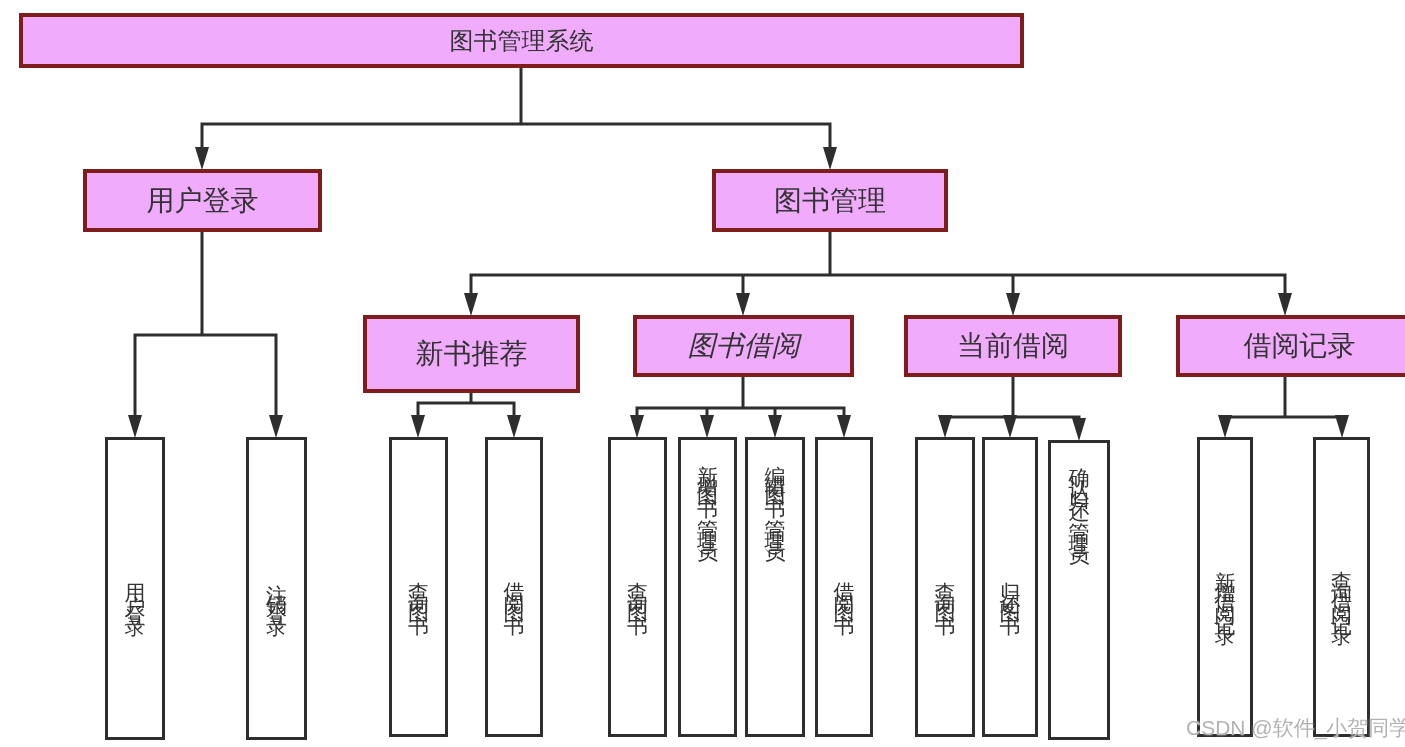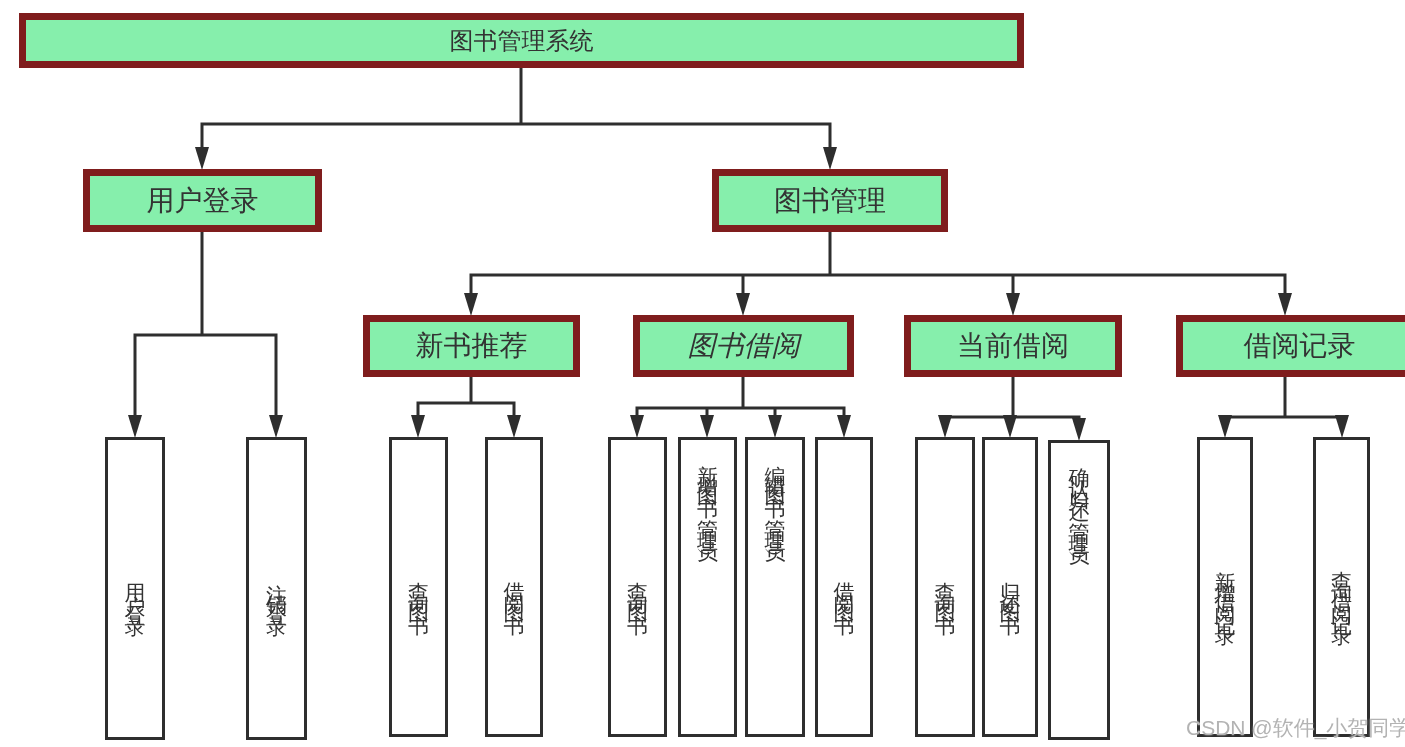--- a/index.html
+++ b/index.html
@@ -2,21 +2,21 @@
 <html><head>
 <meta charset="utf-8">
 <style>
   html,body{margin:0;padding:0;background:#ffffff;}
   .stage{
     position:relative;width:1405px;height:747px;background:#ffffff;overflow:hidden;
     font-family:"Liberation Sans","DejaVu Sans",sans-serif;
   }
   .stage svg{position:absolute;left:0;top:0;}
   .hbox{
-    position:absolute;box-sizing:border-box;background:#86efac;border:7px solid #7f1d1d;
+    position:absolute;box-sizing:border-box;background:#f0abfc;border:4px solid #7f1d1d;
     display:flex;align-items:center;justify-content:center;color:#333333;
     white-space:nowrap;z-index:2;
   }
   .root-box{font-size:24px;}
   .lvl-box{font-size:28px;}
   .leaf{
     position:absolute;box-sizing:border-box;background:#ffffff;border:3px solid #2e2e2e;
     writing-mode:vertical-rl;text-orientation:mixed;
     display:flex;align-items:center;justify-content:center;
     font-size:21px;letter-spacing:11px;color:#333333;z-index:2;
@@ -62,21 +62,21 @@
       <polygon points="1218,415 1232,415 1225,438"></polygon>
       <polygon points="1335,415 1349,415 1342,438"></polygon>
     </g>
   </svg>
 
   <div class="hbox root-box" style="left:19px;top:13px;width:1005px;height:55px;">图书管理系统</div>
 
   <div class="hbox lvl-box" style="left:83px;top:169px;width:239px;height:63px;">用户登录</div>
   <div class="hbox lvl-box" style="left:712px;top:169px;width:236px;height:63px;text-align:center;">图书管理</div>
 
-  <div class="hbox lvl-box" style="left:363px;top:315px;width:217px;height:62px;">新书推荐</div>
+  <div class="hbox lvl-box" style="left:363px;top:315px;width:217px;height:78px;">新书推荐</div>
   <div class="hbox lvl-box" style="left:633px;top:315px;width:221px;height:62px;font-style:italic;">图书借阅</div>
   <div class="hbox lvl-box" style="left:904px;top:315px;width:218px;height:62px;">当前借阅</div>
   <div class="hbox lvl-box" style="left:1176px;top:315px;width:247px;height:62px;">借阅记录</div>
 
   <div class="leaf" style="left:105px;top:437px;width:60px;height:303px;">用户登录</div>
   <div class="leaf" style="left:246px;top:437px;width:61px;height:303px;">注销登录</div>
 
   <div class="leaf" style="left:389px;top:437px;width:59px;height:300px;">查询图书</div>
   <div class="leaf" style="left:485px;top:437px;width:58px;height:300px;">借阅图书</div>
 

